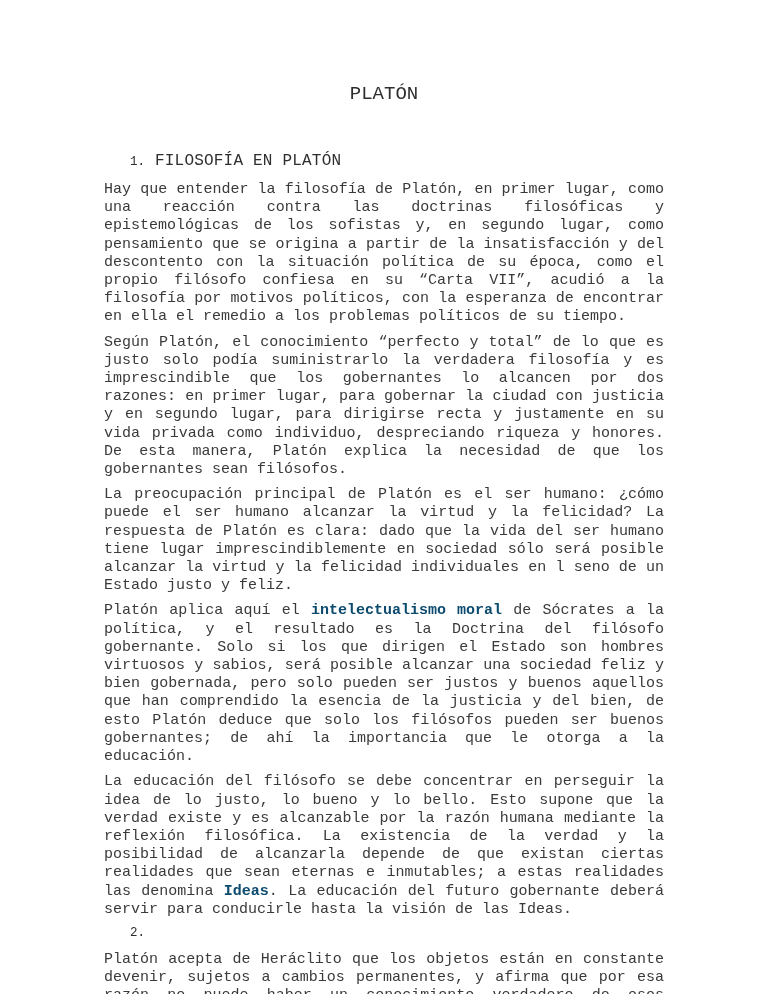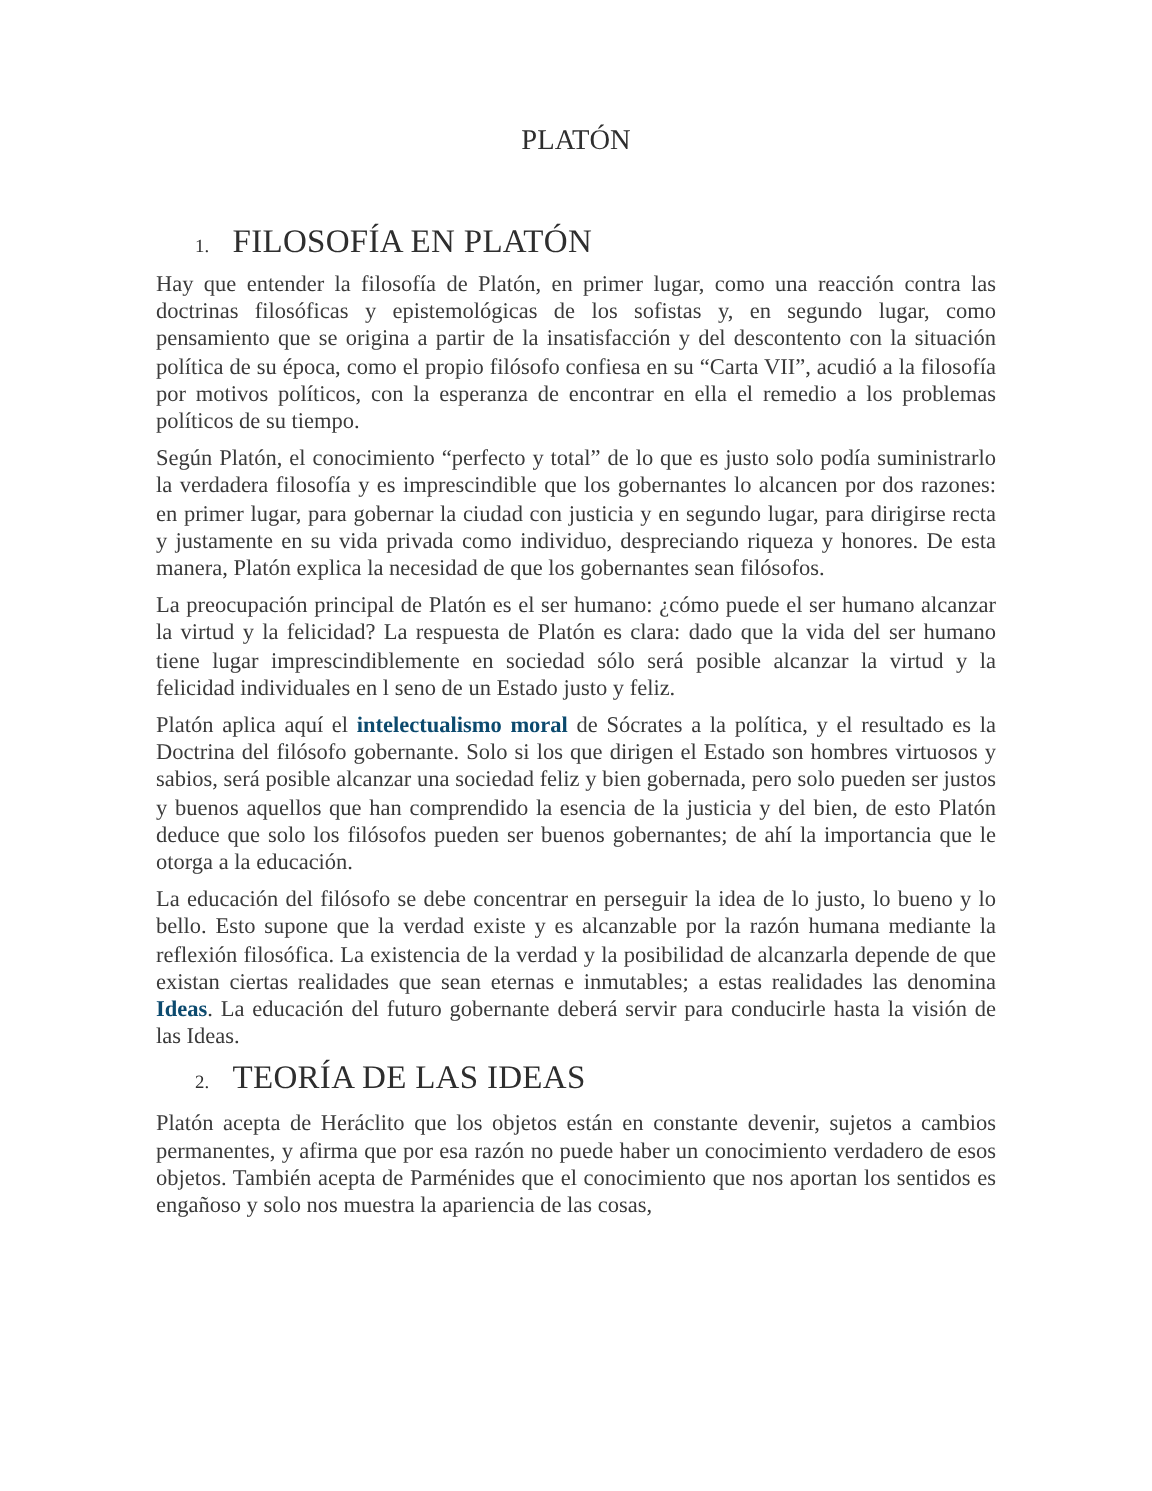--- a/index.html
+++ b/index.html
@@ -9,21 +9,21 @@
   }
   .page {
     position: relative;
     width: 768px;
     height: 994px;
     margin: 0 auto;
     background: #ffffff;
     box-sizing: border-box;
     padding: 81px 104px 0 104px;
     overflow: hidden;
-    font-family: Liberation Serif, serif;
+    font-family: Liberation Mono, monospace;
   }
   .doc-title {
     text-align: center;
     font-size: 19px;
     line-height: 26px;
     margin: 0 0 43px 0;
     color: #2e2e2e;
     font-weight: 400;
   }
   .section-heading {
@@ -37,21 +37,21 @@
     margin-bottom: 11px;
   }
   .heading-num {
     padding-left: 26px;
     min-width: 25px;
     box-sizing: content-box;
     font-size: 12.5px;
     flex: 0 0 auto;
   }
   .heading-text {
-    font-size: 22px;
+    font-size: 16px;
     line-height: 22px;
     letter-spacing: 0.2px;
   }
   p.body-par {
     font-size: 15px;
     line-height: 18.2px;
     text-align: justify;
     margin: 0 0 7px 0;
     color: #3a3a3a;
   }
@@ -77,19 +77,18 @@
   <p class="body-par"><span>Según Platón, el conocimiento “perfecto y total” de lo que es justo solo podía suministrarlo la verdadera filosofía y es imprescindible que los gobernantes lo alcancen por dos razones: en primer lugar, para gobernar la ciudad con justicia y en segundo lugar, para dirigirse recta y justamente en su vida privada como individuo, despreciando riqueza y honores. De esta manera, Platón explica la necesidad de que los gobernantes sean filósofos.</span></p>
 
   <p class="body-par"><span>La preocupación principal de Platón es el ser humano: ¿cómo puede el ser humano alcanzar la virtud y la felicidad? La respuesta de Platón es clara: dado que la vida del ser humano tiene lugar imprescindiblemente en sociedad sólo será posible alcanzar la virtud y la felicidad individuales en l seno de un Estado justo y feliz.</span></p>
 
   <p class="body-par"><span>Platón aplica aquí el </span><strong>intelectualismo moral</strong><span> de Sócrates a la política, y el resultado es la Doctrina del filósofo gobernante. Solo si los que dirigen el Estado son hombres virtuosos y sabios, será posible alcanzar una sociedad feliz y bien gobernada, pero solo pueden ser justos y buenos aquellos que han comprendido la esencia de la justicia y del bien, de esto Platón deduce que solo los filósofos pueden ser buenos gobernantes; de ahí la importancia que le otorga a la educación.</span></p>
 
   <p class="body-par"><span>La educación del filósofo se debe concentrar en perseguir la idea de lo justo, lo bueno y lo bello. Esto supone que la verdad existe y es alcanzable por la razón humana mediante la reflexión filosófica. La existencia de la verdad y la posibilidad de alcanzarla depende de que existan ciertas realidades que sean eternas e inmutables; a estas realidades las denomina </span><strong>Ideas</strong><span>. La educación del futuro gobernante deberá servir para conducirle hasta la visión de las Ideas.</span></p>
 
   <div class="section-heading second">
     <span class="heading-num">2.</span>
-    <span class="heading-text">TEORÍA DE LAS IDEAS</span>
   </div>
 
 
   <p class="body-par"><span>Platón acepta de Heráclito que los objetos están en constante devenir, sujetos a cambios permanentes, y afirma que por esa razón no puede haber un conocimiento verdadero de esos objetos. También acepta de Parménides que el conocimiento que nos aportan los sentidos es engañoso y solo nos muestra la apariencia de las cosas,</span></p>
 
 </div>
 
 </body></html>

